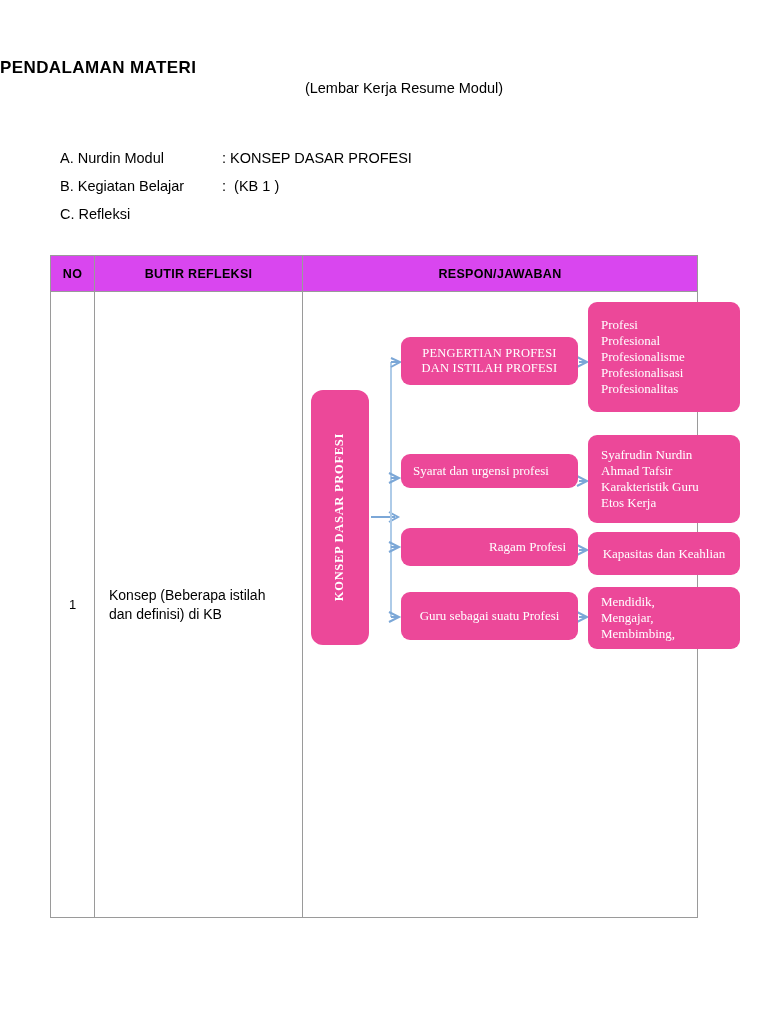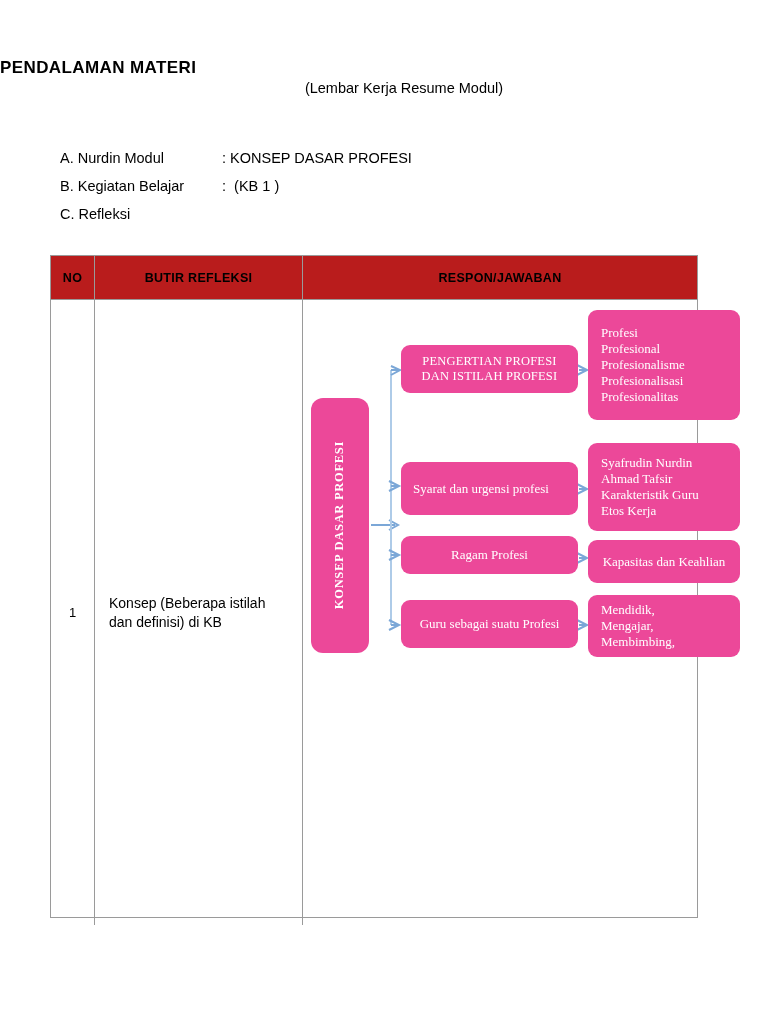--- a/index.html
+++ b/index.html
@@ -62,22 +62,22 @@
     left: 50px;
     top: 255px;
     width: 648px;
     height: 663px;
     border: 1px solid #9a9a9a;
     box-sizing: border-box;
     background: #ffffff;
   }
   .tbl-head {
     display: flex;
-    height: 44px;
-    background: #b91c1c;
+    height: 36px;
+    background: #d946ef;
     border-bottom: 1px solid #9a9a9a;
     box-sizing: border-box;
   }
   .th {
     display: flex;
     align-items: center;
     justify-content: center;
     font-size: 12.5px;
     font-weight: bold;
     letter-spacing: 0.3px;
@@ -168,26 +168,26 @@
   }
 
   
   .node-mid {
     left: 98px;
     width: 177px;
     font-size: 13px;
     padding: 6px 12px;
   }
   .m1 { top: 45px;  height: 48px; }
-  .m2 { top: 162px; height: 53px; }
+  .m2 { top: 162px; height: 34px; }
   .m3 { top: 236px; height: 38px; }
   .m4 { top: 300px; height: 48px; }
 
   .m1 .node-text { text-align: center; letter-spacing: 0.2px; font-size: 12.5px; }
-  .m3 .node-text { text-align: center; }
+  .m3 .node-text { text-align: right; }
   .m4 .node-text { text-align: center; }
 
   
   .node-right {
     left: 285px;
     width: 152px;
     font-size: 13px;
     padding: 8px 13px;
   }
   .r1 { top: 10px;  height: 110px; }

